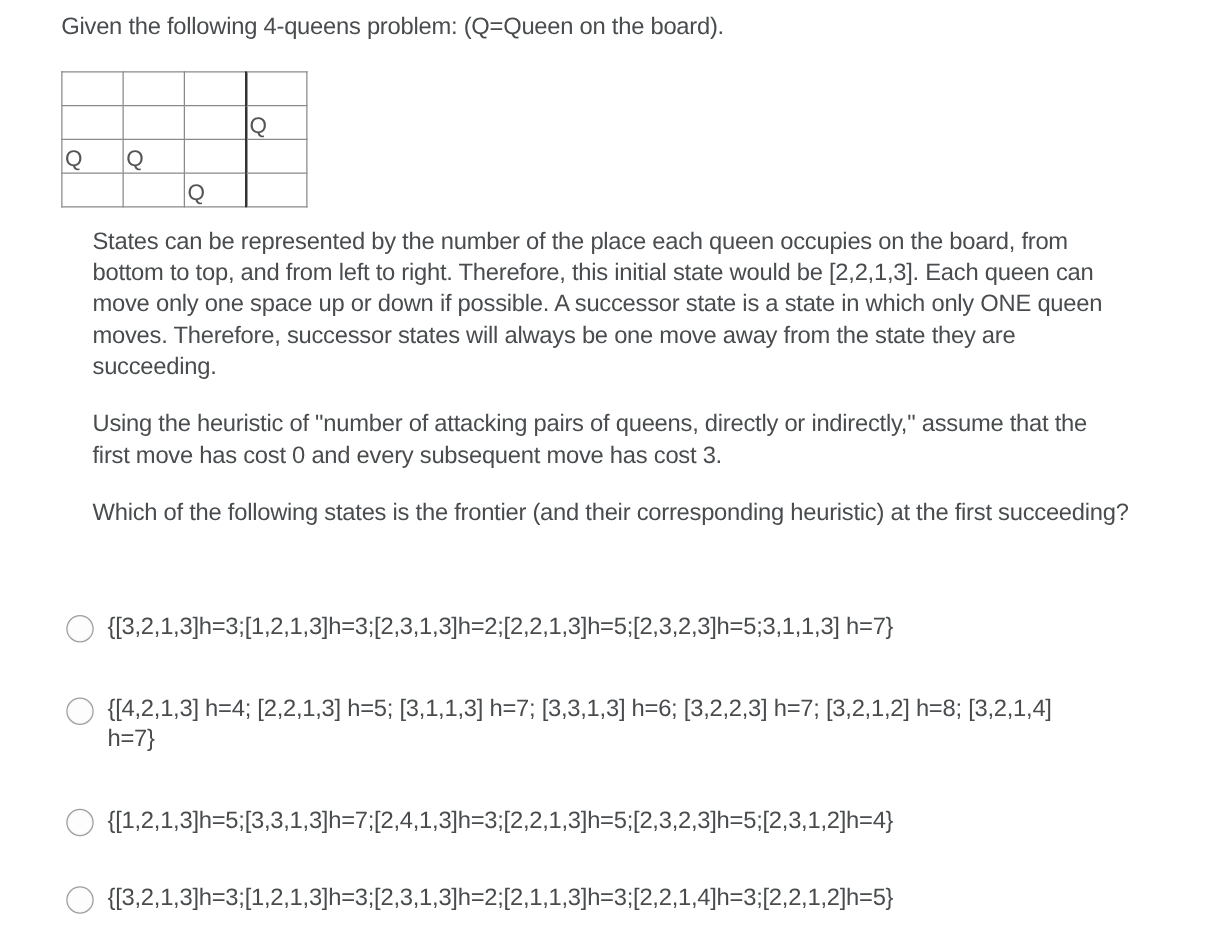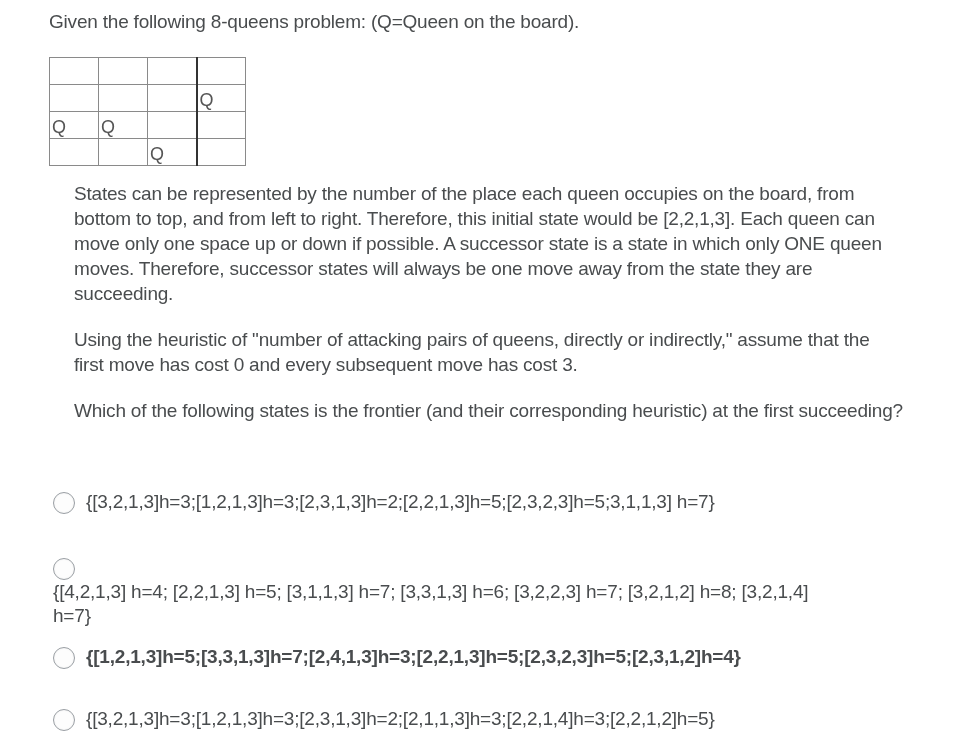--- a/index.html
+++ b/index.html
@@ -78,28 +78,28 @@
       box-shadow: inset 0 0 2px rgba(0,0,0,0.08);
       flex: 0 0 auto;
       margin-top: 2px;
       margin-right: 11px;
     }
     .opt-text {
       line-height: 24px;
       width: 770px;
     }
     .o1 { top: 490px; }
-    .o2 { top: 556px; flex-direction: column; }
-    .o3 { top: 645px; font-weight: bold; }
+    .o2 { top: 556px; }
+    .o3 { top: 645px; }
     .o4 { top: 707px; }
   </style>
 </head>
 <body>
 
-<div class="abs title">Given the following 8-queens problem: (Q=Queen on the board).</div>
+<div class="abs title">Given the following 4-queens problem: (Q=Queen on the board).</div>
 
 <table class="board">
   <tbody>
       <tr>
     <td class="col0"><span class="queen"></span></td>
     <td class="col1"><span class="queen"></span></td>
     <td class="col2"><span class="queen"></span></td>
     <td class="col3"><span class="queen"></span></td>
   </tr>
   <tr>

